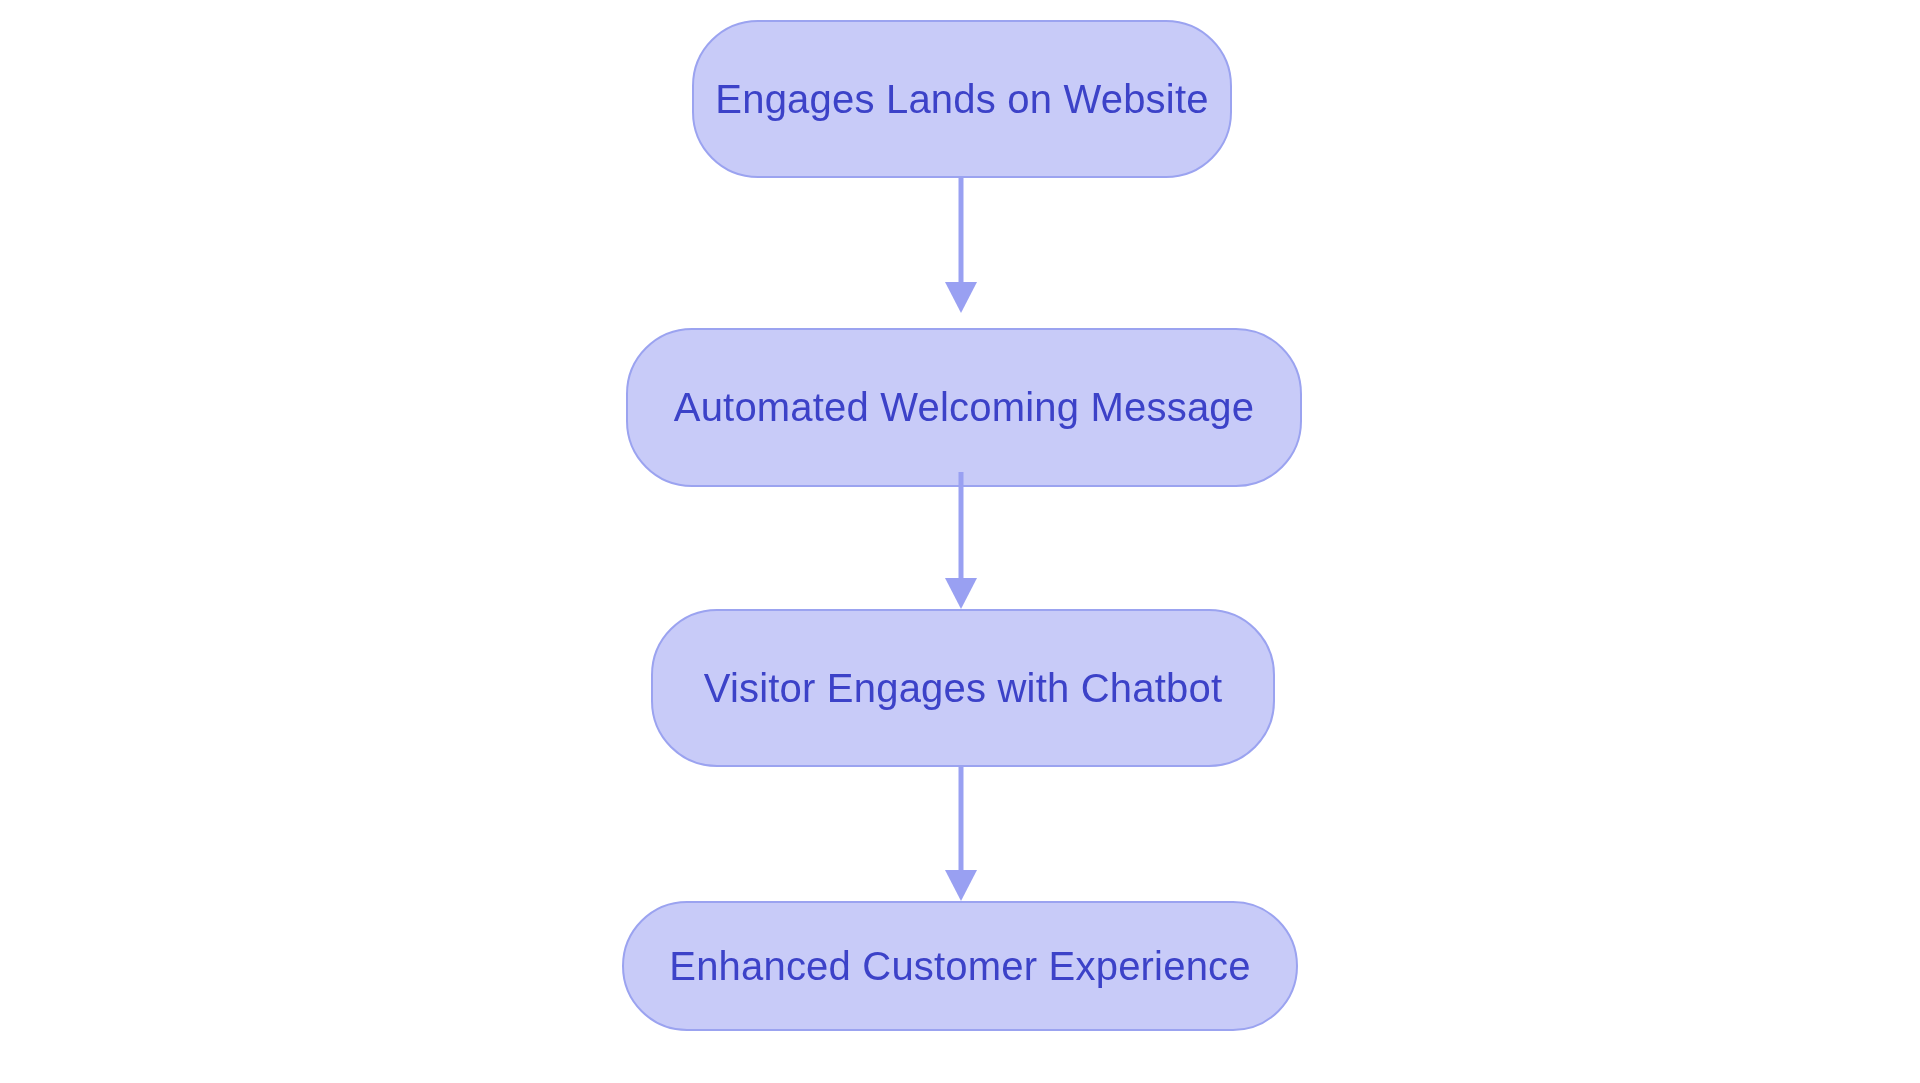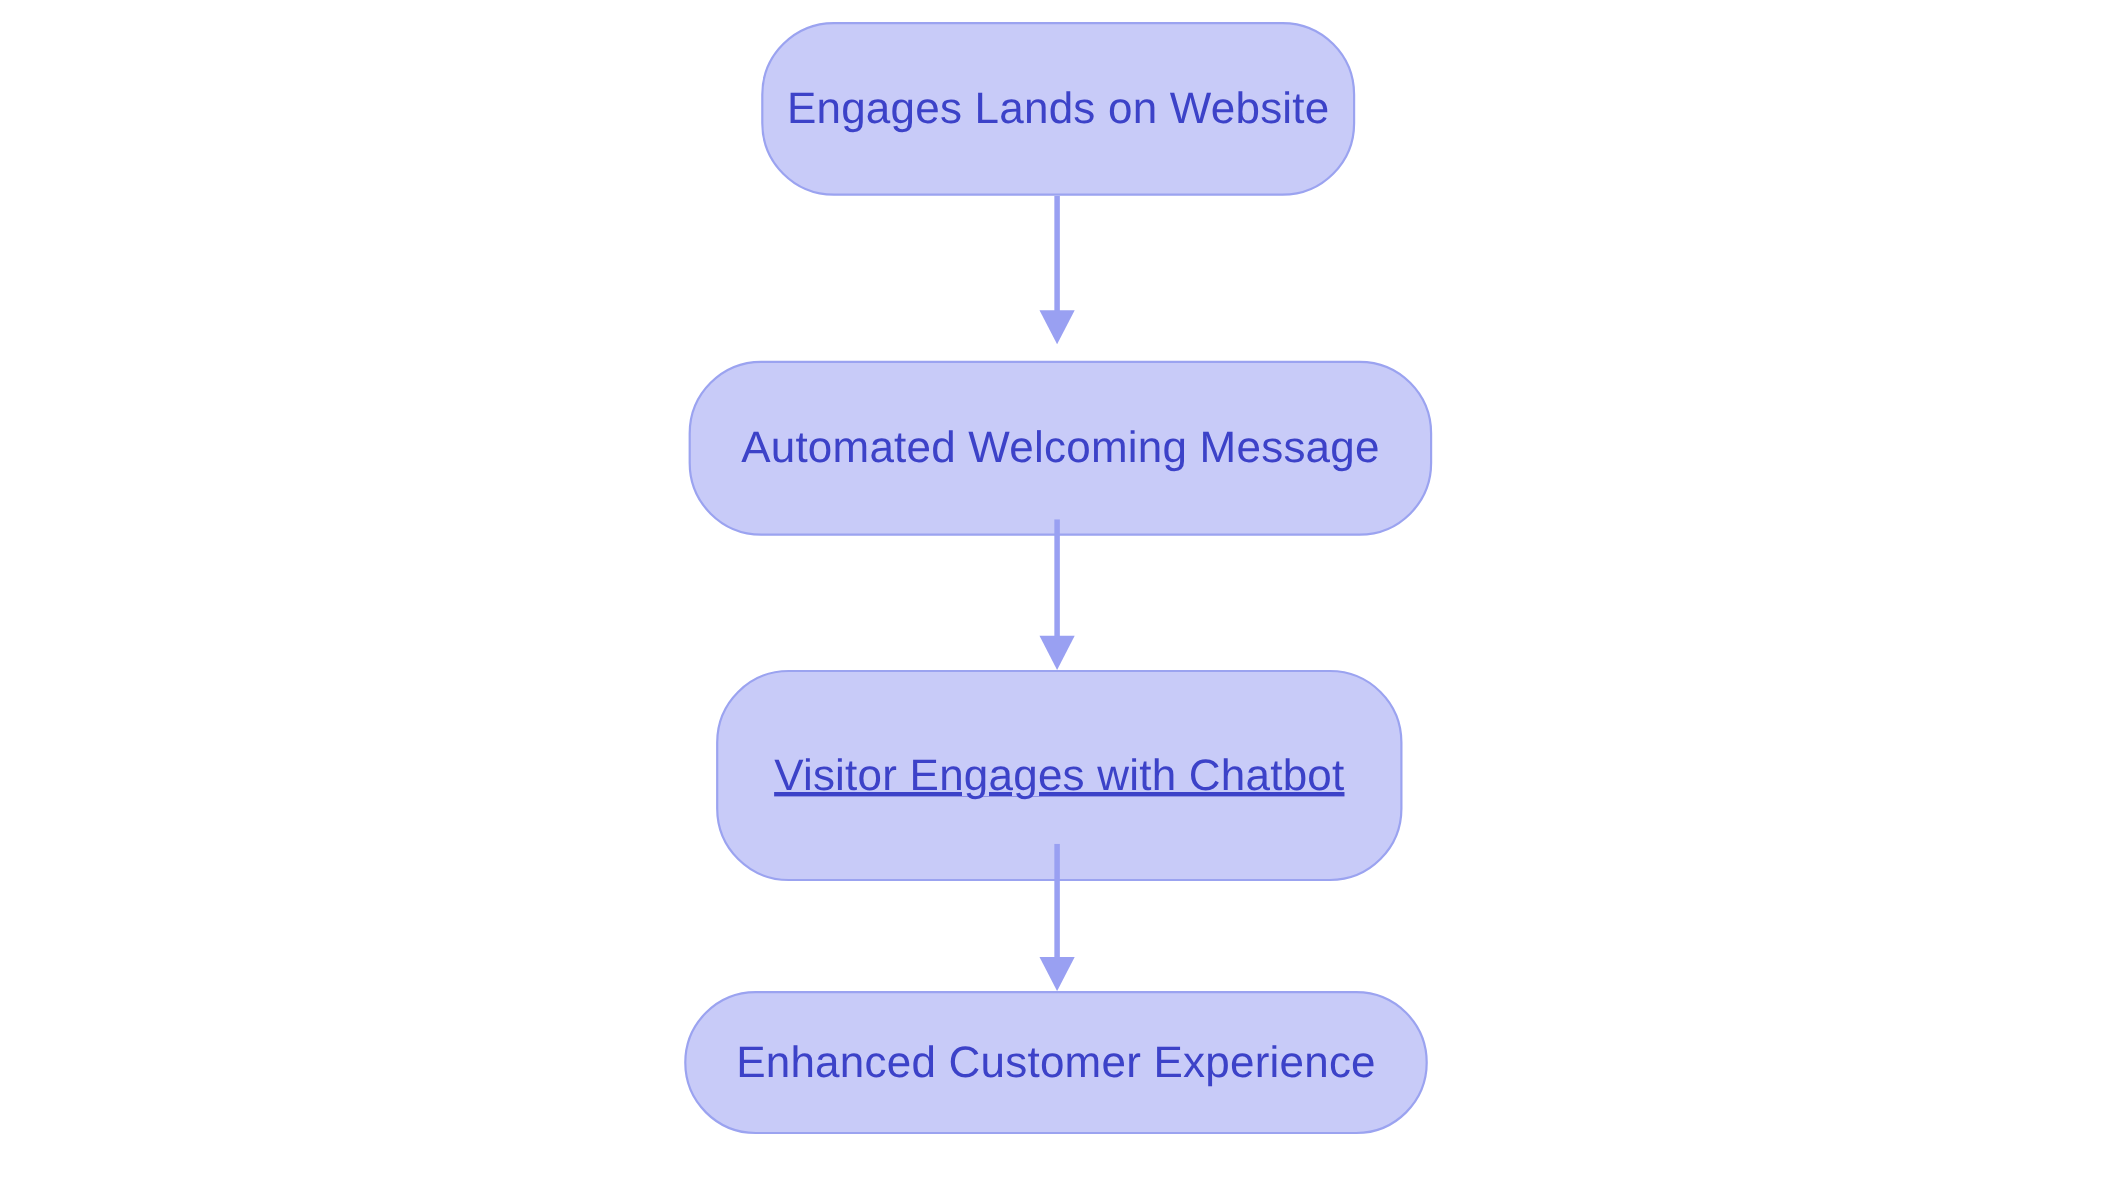--- a/index.html
+++ b/index.html
@@ -23,21 +23,21 @@
     align-items: center;
     justify-content: center;
     color: var(--node-text, #3c42c8);
     font-size: 40px;
     letter-spacing: 0.2px;
   }
   .flow-node .label { white-space: nowrap; }
 
   #node-1 { left: 692px; top: 20px;  width: 540px; height: 158px; }
   #node-2 { left: 626px; top: 313px; width: 676px; height: 159px; margin-top: 15px; }
-  #node-3 { left: 651px; top: 609px; width: 624px; height: 192px; text-decoration: underline; }
+  #node-3 { left: 651px; top: 609px; width: 624px; height: 158px; }
   #node-4 { left: 622px; top: 901px; width: 676px; height: 130px; }
 
   .flow-arrow { position: absolute; left: 941px; width: 40px; }
   #arrow-1 { top: 178px; height: 135px; }
   #arrow-2 { top: 472px; height: 137px; }
   #arrow-3 { top: 767px; height: 134px; }
 
   .flow-arrow svg { display: block; width: 100%; height: 100%; }
   .flow-arrow .shaft { stroke: var(--arrow, #99a0f2); stroke-width: 5; }
   .flow-arrow .head  { fill: var(--arrow, #99a0f2); }

